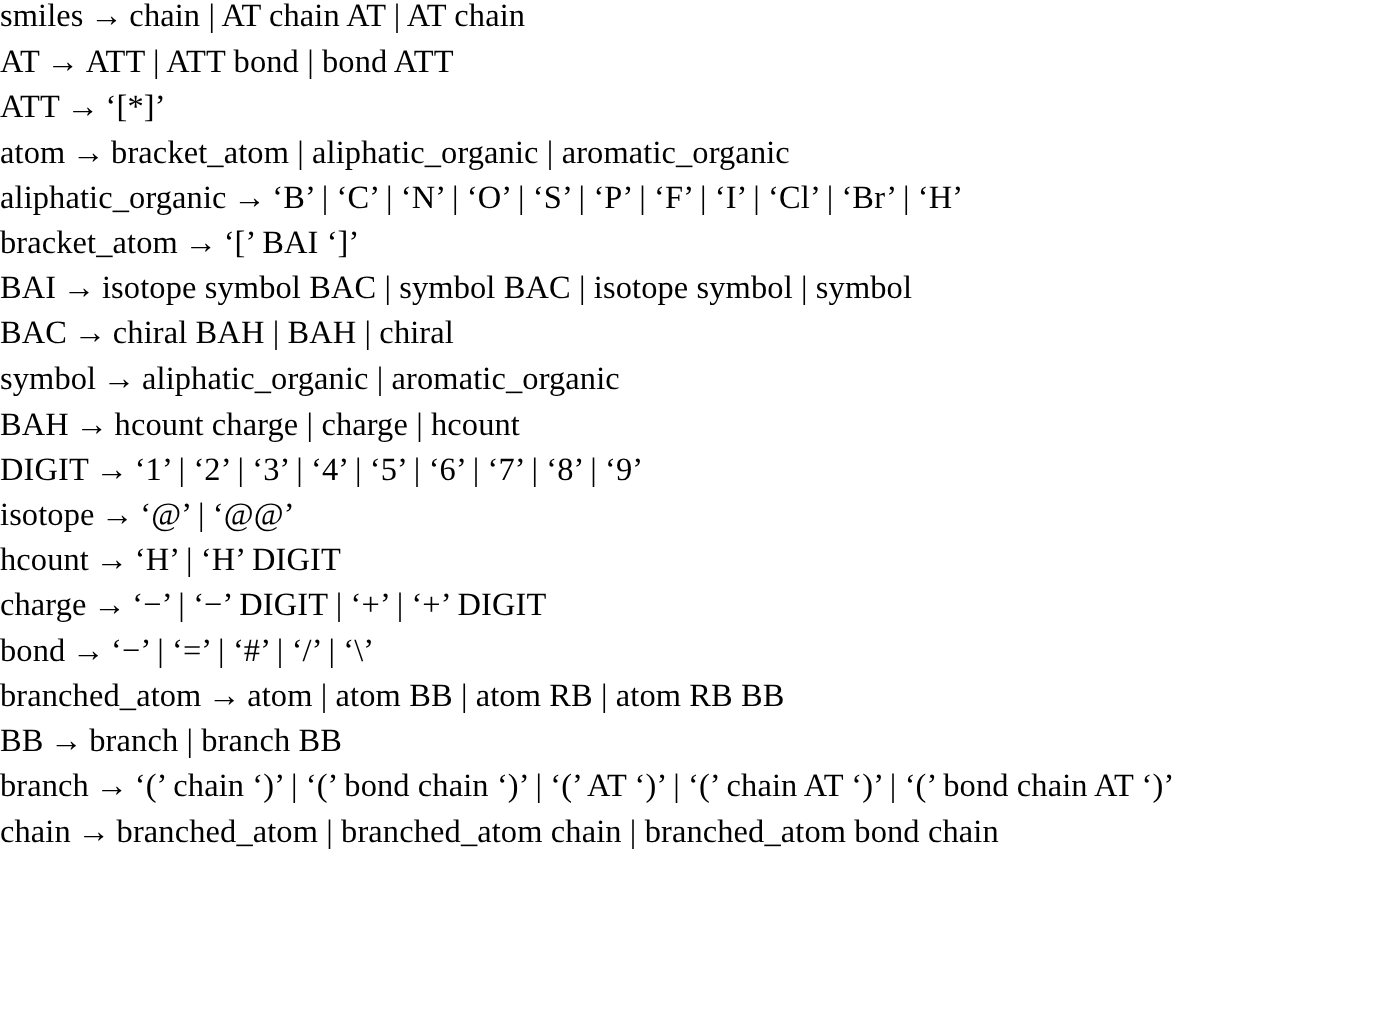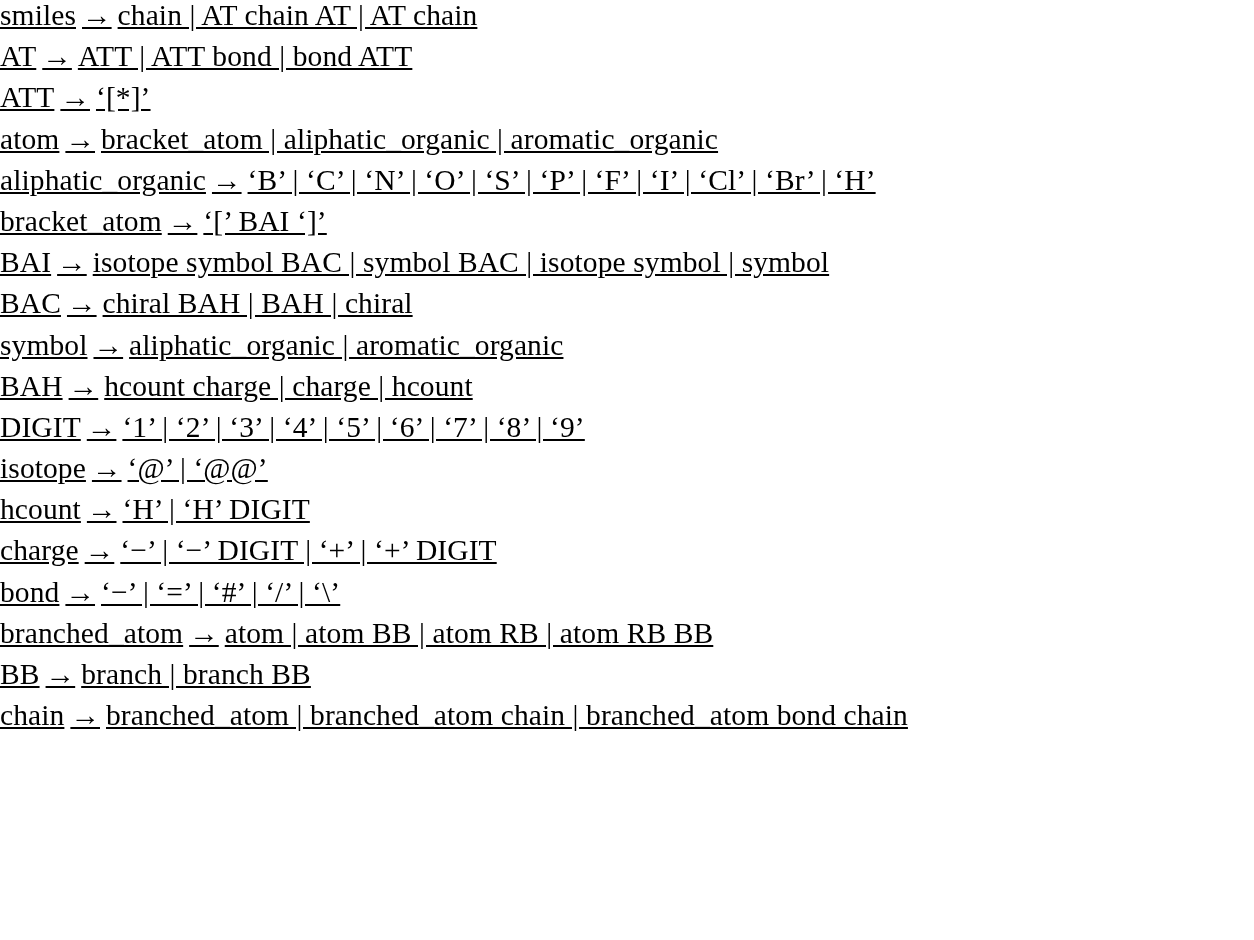--- a/index.html
+++ b/index.html
@@ -7,21 +7,20 @@
       width: 1254px; height: 940px; overflow: hidden;
       font-family: "Liberation Serif", "DejaVu Serif", serif;
       color: #000000;
     }
     .grammar { position: relative; padding-top: 0; }
     .rule {
       height: 41.2px; line-height: 30px;
       font-size: 29.5px; white-space: nowrap;
       padding-left: 0;
       letter-spacing: 0.1px;
-      text-decoration: underline;
     }
     .rule .lhs, .rule .arrow, .rule .rhs { display: inline; }
     .arrow { padding: 0 6px; }
   </style>
 </head>
 <body>
 
 <div class="grammar">
   <div class="rule"><span class="lhs">smiles</span><span class="arrow">→</span><span class="rhs">chain | AT chain AT | AT chain</span></div>
   <div class="rule"><span class="lhs">AT</span><span class="arrow">→</span><span class="rhs">ATT | ATT bond | bond ATT</span></div>
@@ -33,14 +32,15 @@
   <div class="rule"><span class="lhs">BAC</span><span class="arrow">→</span><span class="rhs">chiral BAH | BAH | chiral</span></div>
   <div class="rule"><span class="lhs">symbol</span><span class="arrow">→</span><span class="rhs">aliphatic_organic | aromatic_organic</span></div>
   <div class="rule"><span class="lhs">BAH</span><span class="arrow">→</span><span class="rhs">hcount charge | charge | hcount</span></div>
   <div class="rule"><span class="lhs">DIGIT</span><span class="arrow">→</span><span class="rhs">‘1’ | ‘2’ | ‘3’ | ‘4’ | ‘5’ | ‘6’ | ‘7’ | ‘8’ | ‘9’</span></div>
   <div class="rule"><span class="lhs">isotope</span><span class="arrow">→</span><span class="rhs">‘@’ | ‘@@’</span></div>
   <div class="rule"><span class="lhs">hcount</span><span class="arrow">→</span><span class="rhs">‘H’ | ‘H’ DIGIT</span></div>
   <div class="rule"><span class="lhs">charge</span><span class="arrow">→</span><span class="rhs">‘−’ | ‘−’ DIGIT | ‘+’ | ‘+’ DIGIT</span></div>
   <div class="rule"><span class="lhs">bond</span><span class="arrow">→</span><span class="rhs">‘−’ | ‘=’ | ‘#’ | ‘/’ | ‘\’</span></div>
   <div class="rule"><span class="lhs">branched_atom</span><span class="arrow">→</span><span class="rhs">atom | atom BB | atom RB | atom RB BB</span></div>
   <div class="rule"><span class="lhs">BB</span><span class="arrow">→</span><span class="rhs">branch | branch BB</span></div>
+  <div class="rule"><span class="lhs">branch</span><span class="arrow">→</span><span class="rhs">‘(’ chain ‘)’ | ‘(’ bond chain ‘)’ | ‘(’ AT ‘)’ | ‘(’ chain AT ‘)’ | ‘(’ bond chain AT ‘)’</span></div>
   <div class="rule"><span class="lhs">chain</span><span class="arrow">→</span><span class="rhs">branched_atom | branched_atom chain | branched_atom bond chain</span></div>
 </div>
 
 </body></html>

